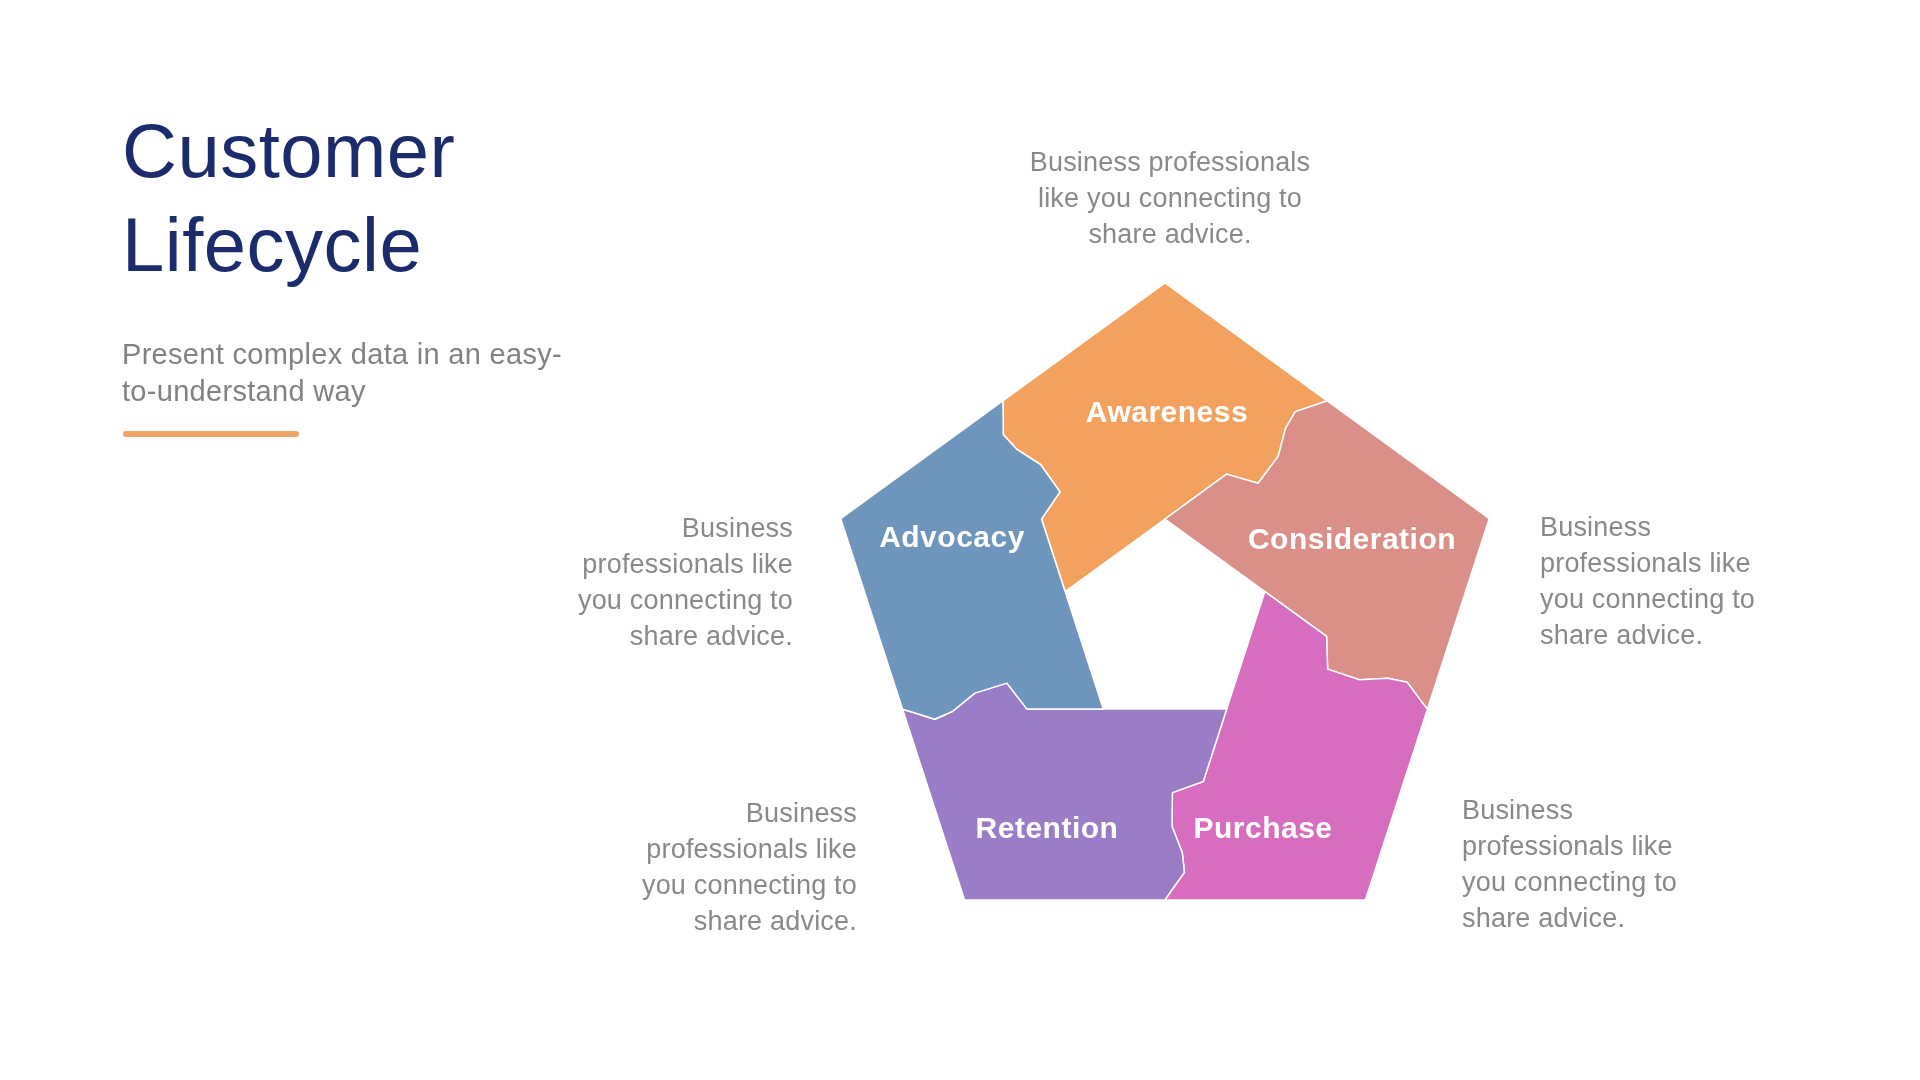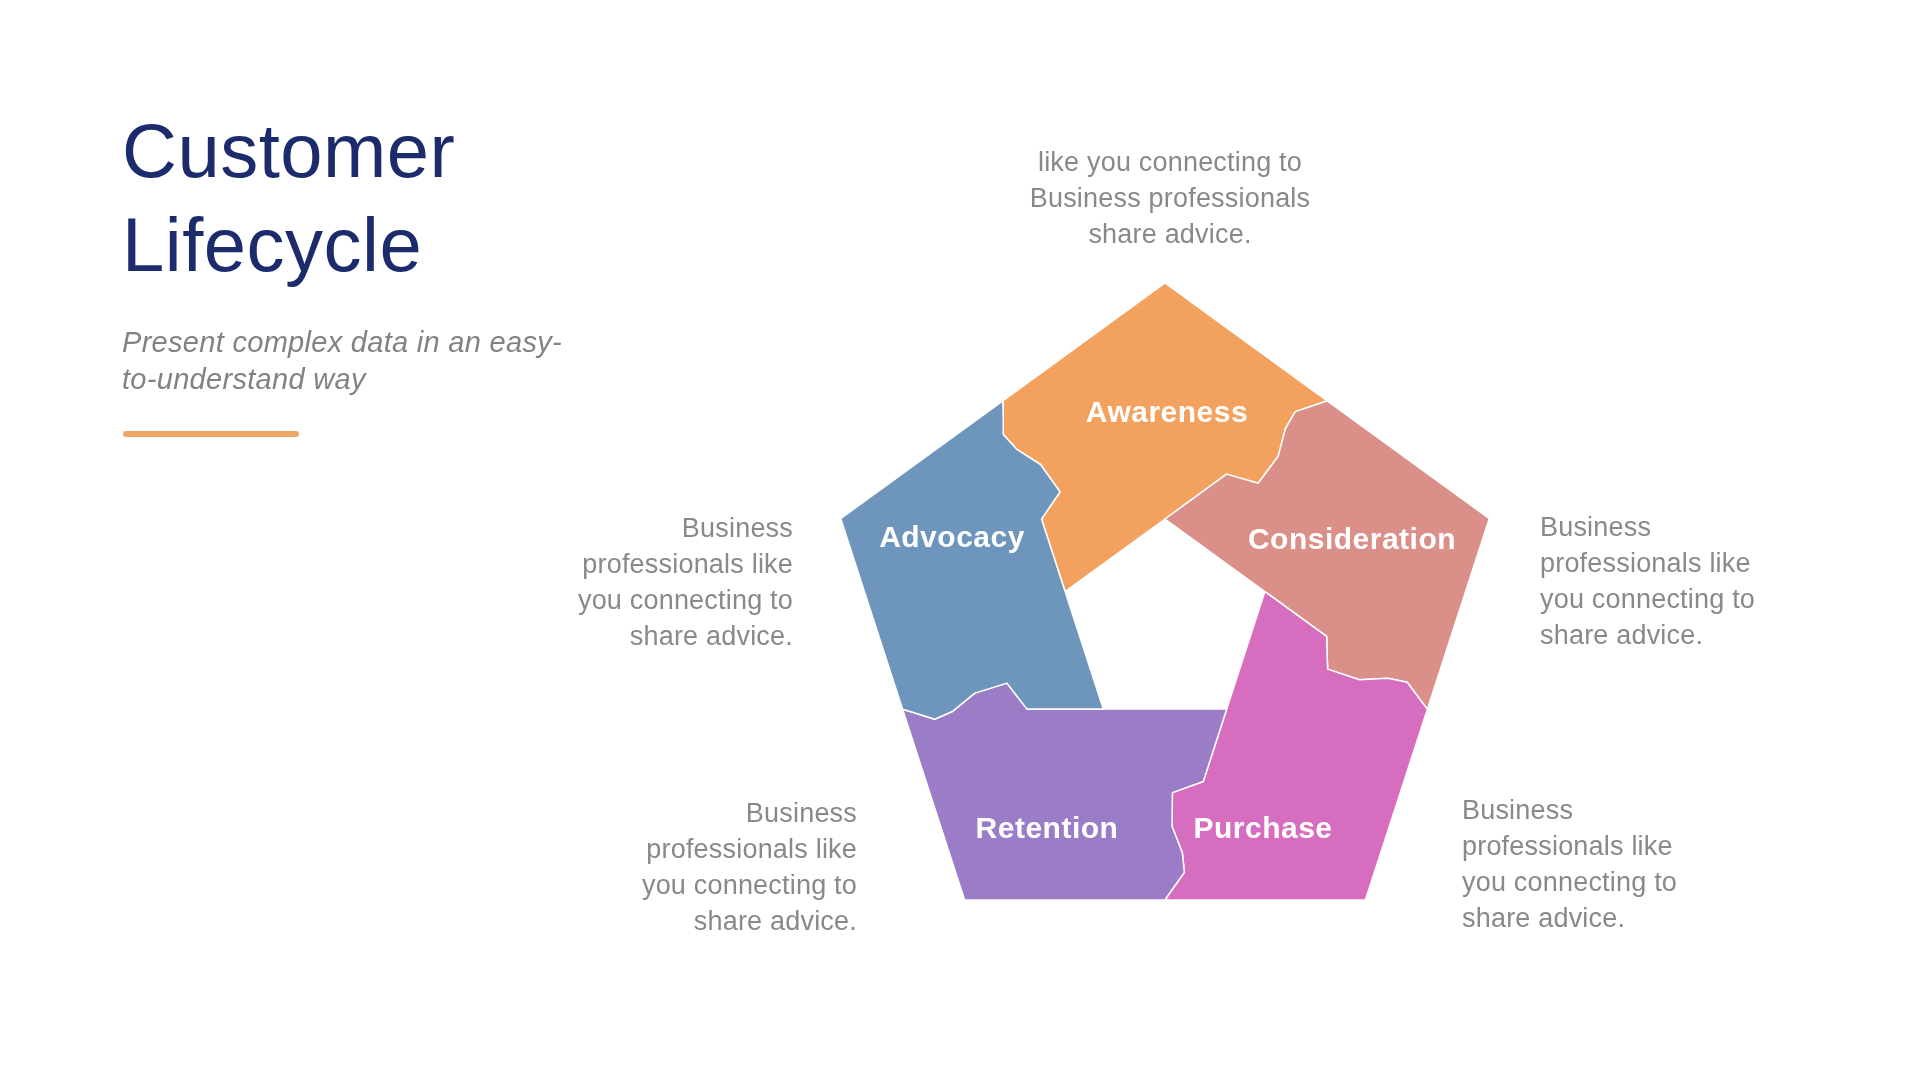--- a/index.html
+++ b/index.html
@@ -7,22 +7,22 @@
     width:1920px;height:1080px;position:relative;overflow:hidden;
     background:var(--bg,#ffffff);
     font-family:"Liberation Sans","DejaVu Sans",sans-serif;
   }
   .left-panel{position:absolute;left:122px;top:104px;width:480px;}
   .page-title{
     font-size:76px;font-weight:normal;line-height:94px;letter-spacing:0.5px;
     color:var(--title-color,#1B2B6B);width:470px;
   }
   .page-subtitle{
-    margin-top:32px;font-size:29px;line-height:37px;letter-spacing:0.3px;
-    color:var(--subtitle-color,#808285);width:470px;font-style:italic;
+    margin-top:44px;font-size:29px;line-height:37px;letter-spacing:0.3px;
+    color:var(--subtitle-color,#808285);width:470px;
   }
   .accent-rule{
     position:absolute;left:123px;top:431px;width:176px;height:6px;border-radius:3px;
     background:var(--accent-color,#F0A567);
   }
   #diagram{position:absolute;left:0;top:0;width:1920px;height:1080px;}
   .seg-label{
     font-family:"Liberation Sans","DejaVu Sans",sans-serif;
     font-weight:bold;font-size:30px;letter-spacing:0.5px;
     fill:var(--label-color,#ffffff);
@@ -52,22 +52,22 @@
     <path d="M1165.0,899.9L964.6,899.9L902.6,709.3L912.7,712.2L934.7,719.2L952.8,711.2L974.8,693.1L1006.9,683.1L1027.0,709.1L1103.3,708.9L1226.7,708.9L1203.3,781.5L1172.4,792.6L1172.0,826.2L1182.3,852.8L1184.4,872.4L1170.9,891.3Z" fill="#9B7DC7" stroke="#ffffff" stroke-width="1.5" stroke-linejoin="round"></path>
     <path d="M902.6,709.3L840.7,518.6L1002.8,400.8L1003.1,411.3L1003.3,434.4L1016.5,449.1L1040.5,464.5L1060.0,491.9L1041.5,519.1L1065.1,591.6L1103.3,708.9L1027.0,709.1L1006.9,683.1L974.8,693.1L952.8,711.2L934.7,719.2L912.7,712.2Z" fill="#6E95BB" stroke="#ffffff" stroke-width="1.5" stroke-linejoin="round"></path>
     <text x="1167" y="411" class="seg-label">Awareness</text>
     <text x="1352" y="538" class="seg-label">Consideration</text>
     <text x="1263" y="827" class="seg-label">Purchase</text>
     <text x="1047" y="827" class="seg-label">Retention</text>
     <text x="952" y="536" class="seg-label">Advocacy</text>
   </svg>
 
 <div class="desc center" style="left:990px;top:144px;width:360px">
+  <div>Business professionals</div>
   <div>like you connecting to</div>
-  <div>Business professionals</div>
   <div>share advice.</div>
 </div>
 
 <div class="desc left" style="left:1540px;top:509px;width:330px">
   <div>Business</div>
   <div>professionals like</div>
   <div>you connecting to</div>
   <div>share advice.</div>
 </div>
 

